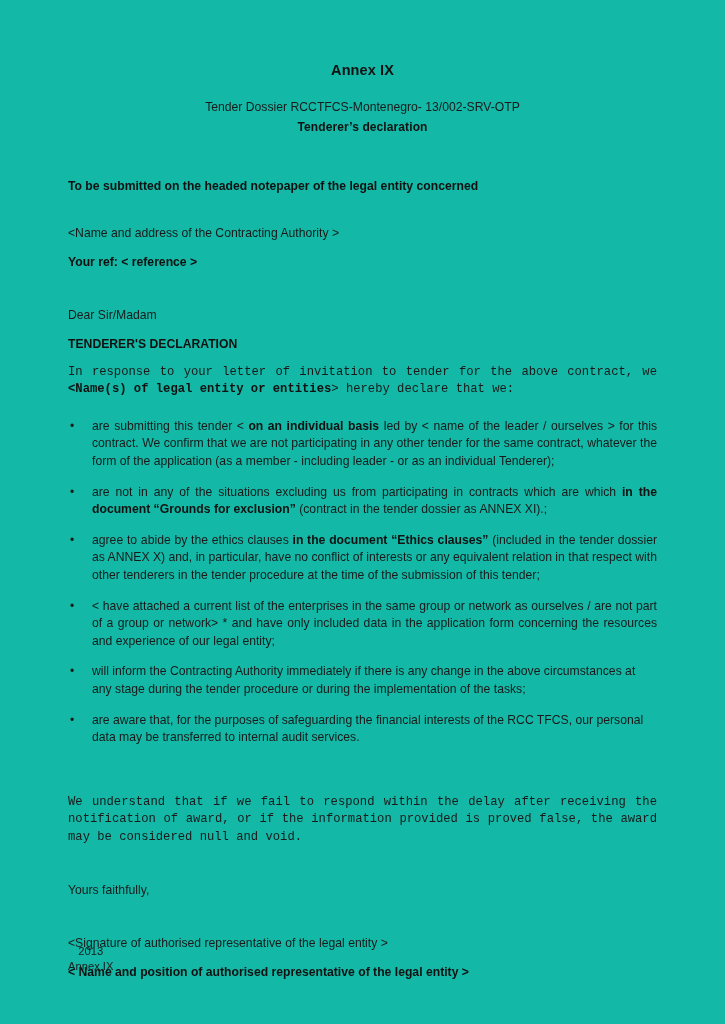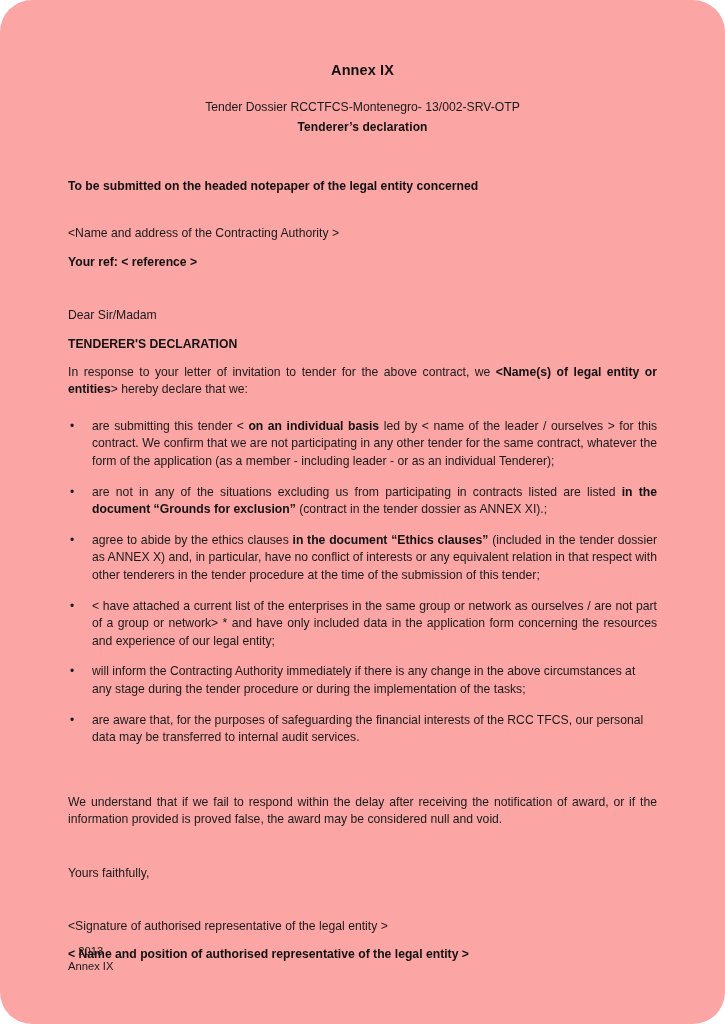--- a/index.html
+++ b/index.html
@@ -60,20 +60,21 @@
     line-height: 17.4px;
     margin: 0;
     color: #1a1a1a;
   }
   .para.bold {
     font-weight: bold;
     color: #111111;
   }
   .para.justify {
     text-align: justify;
+    font-family: Liberation Mono, monospace;
   }
   .spacer-lg { height: 36px; }
   .spacer-md { height: 19px; }
   .spacer-sm { height: 11px; }
   .spacer-xs { height: 8px; }
 
   .bullet-list {
     margin: 0;
     padding: 0;
     list-style: none;
@@ -107,21 +108,21 @@
     font-size: 11.2px;
     line-height: 15px;
     color: #1a1a1a;
     text-align: center;
   }
   .footer div { margin: 0; }
 </style>
 </head>
 <body>
 
-<div class="page" style="background: #fca5a5; color: rgb(26, 26, 26); border-radius: 32px;">
+<div class="page" style="background: #14b8a6; color: rgb(26, 26, 26);">
   <div class="content">
 
     <div class="doc-title">Annex IX</div>
 
     <div class="subtitle">Tender Dossier RCCTFCS-Montenegro- 13/002-SRV-OTP</div>
 
     <div class="doc-subtitle-bold">Tenderer’s declaration</div>
 
     <div class="spacer-lg"></div>
     <div class="spacer-xs"></div>
@@ -148,21 +149,21 @@
     <p class="para bold">TENDERER'S DECLARATION</p>
 
     <div class="spacer-sm"></div>
 
     <p class="para justify"><span>In response to your letter of invitation to tender for the above contract, we </span><b>&lt;Name(s) of legal entity or entities</b><span>&gt; hereby declare that we:</span></p>
 
     <div class="spacer-md"></div>
 
     <ul class="bullet-list">
         <li class="bullet-item justify"><span class="bullet-marker">•</span><span><span>are submitting this tender &lt; </span><b>on an individual basis</b><span> led by &lt; name of the leader / ourselves &gt; for this contract. We confirm that we are not participating in any other tender for the same contract, whatever the form of the application (as a member - including leader - or as an individual Tenderer);</span></span></li>
-        <li class="bullet-item justify"><span class="bullet-marker">•</span><span><span>are not in any of the situations excluding us from participating in contracts listed are listed </span><b>in the document “Grounds for exclusion”</b><span> (contract in the tender dossier as ANNEX XI).;</span></span></li>
+        <li class="bullet-item justify"><span class="bullet-marker">•</span><span><span>are not in any of the situations excluding us from participating in contracts which are which </span><b>in the document “Grounds for exclusion”</b><span> (contract in the tender dossier as ANNEX XI).;</span></span></li>
         <li class="bullet-item justify"><span class="bullet-marker">•</span><span><span>agree to abide by the ethics clauses </span><b>in the document “Ethics clauses”</b><span> (included in the tender dossier as ANNEX X)  and, in particular, have no conflict of interests or any equivalent relation in that respect with other tenderers in the tender procedure at the time of the submission of this tender;</span></span></li>
         <li class="bullet-item justify"><span class="bullet-marker">•</span><span><span>&lt; have attached a current list of the enterprises in the same group or network as ourselves / are not part of a group or network&gt; * and have only included data in the application form concerning the resources and experience of our legal entity;</span></span></li>
         <li class="bullet-item"><span class="bullet-marker">•</span><span><span>will inform the Contracting Authority immediately if there is any change in the above circumstances at any stage during the tender procedure or during the implementation of the tasks;</span></span></li>
         <li class="bullet-item"><span class="bullet-marker">•</span><span><span>are aware that, for the purposes of safeguarding the financial interests of the RCC TFCS, our personal data may be transferred to internal audit services.</span></span></li>
       </ul>
 
     <div class="spacer-lg"></div>
 
 
     <div class="spacer-sm"></div>

